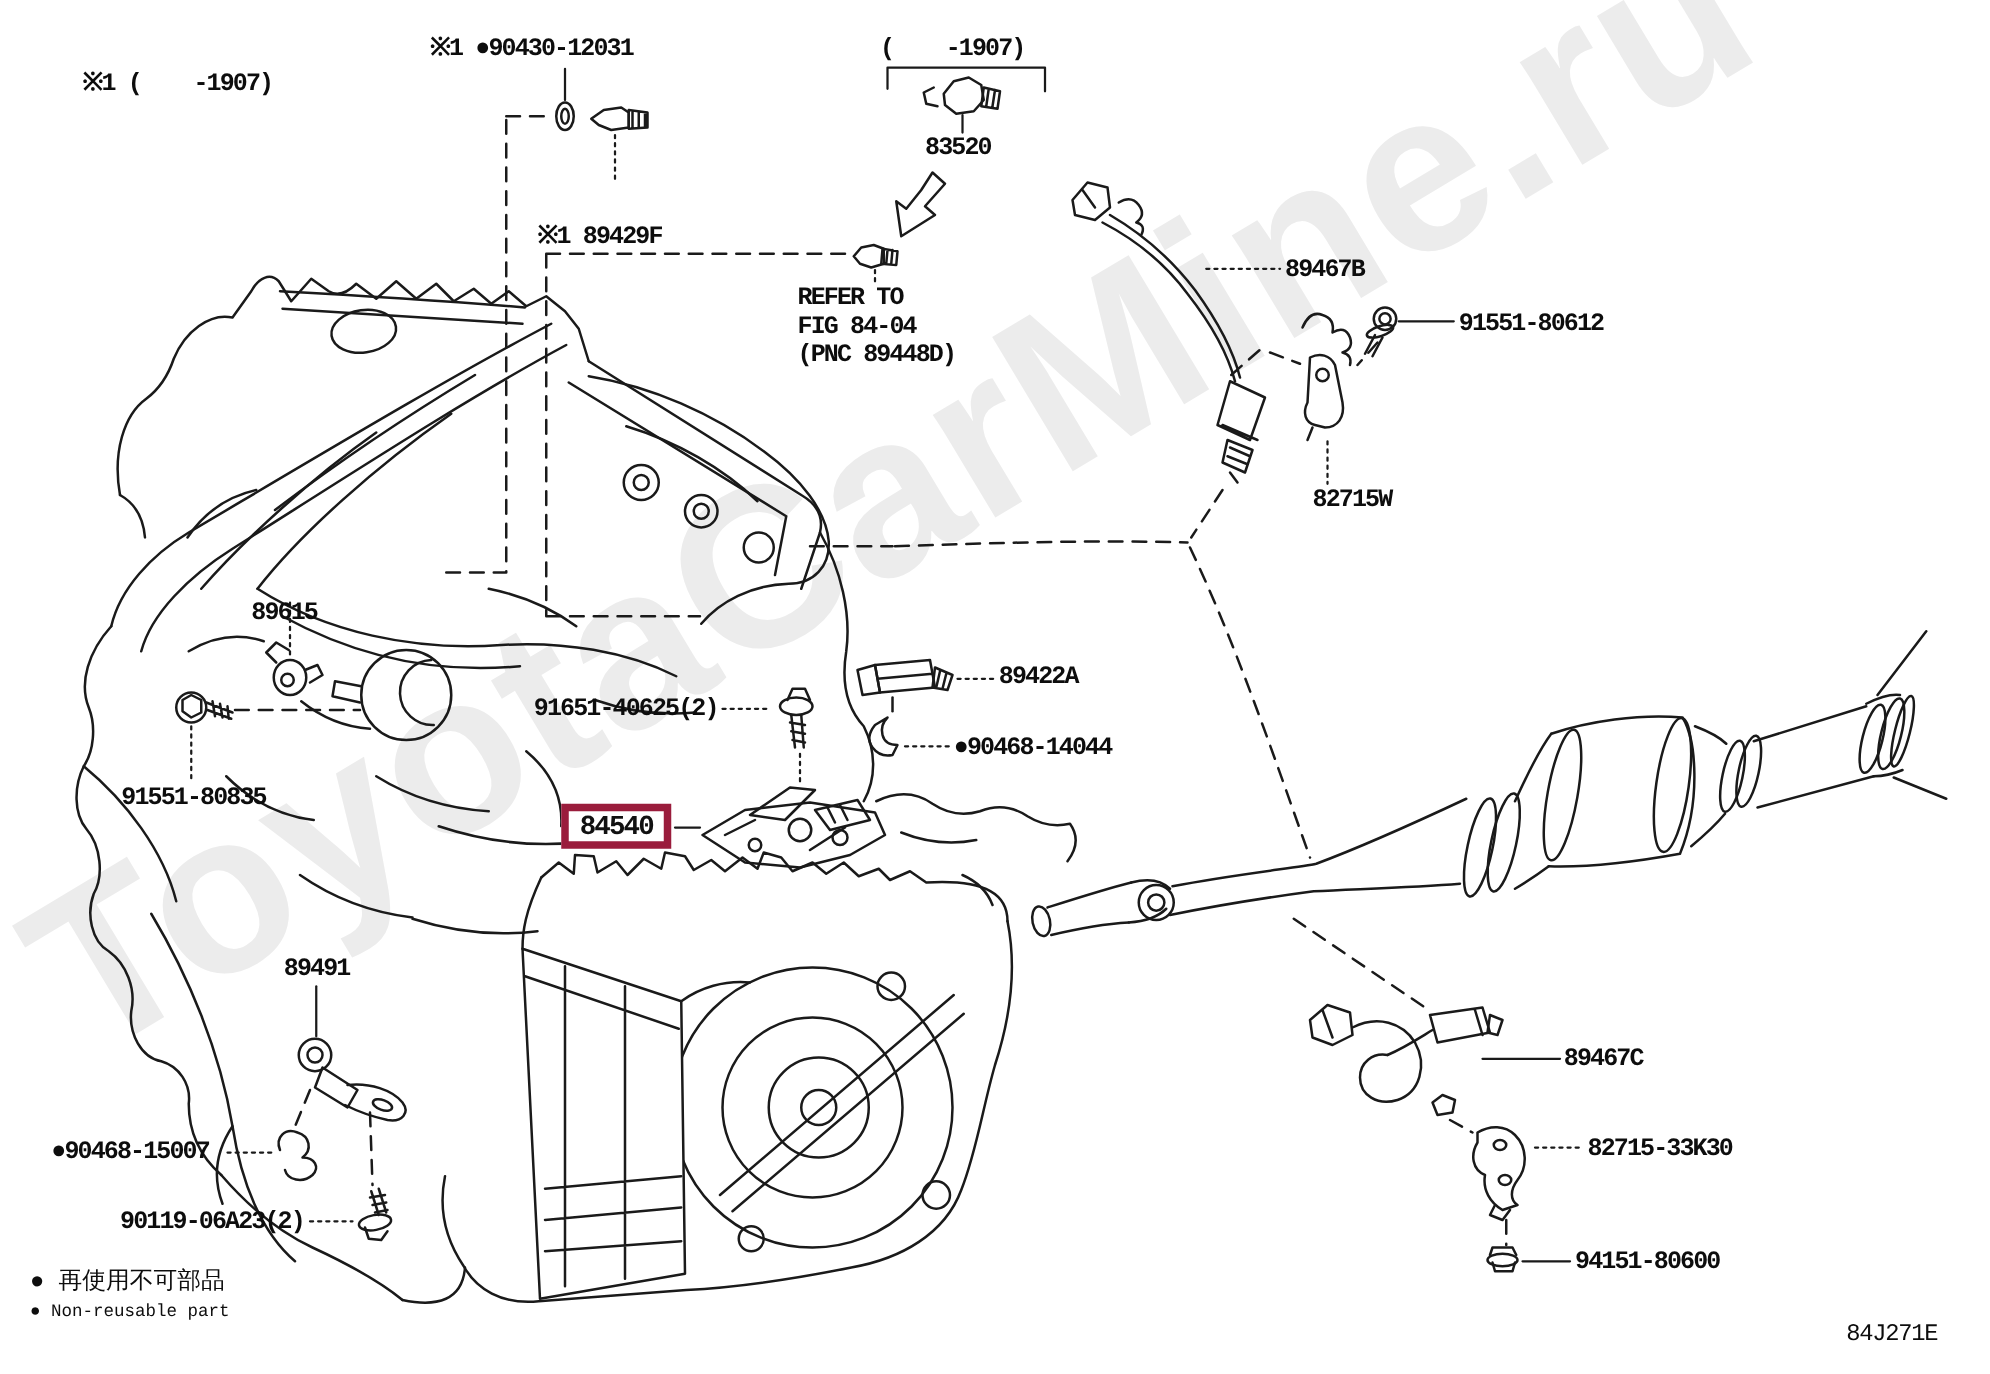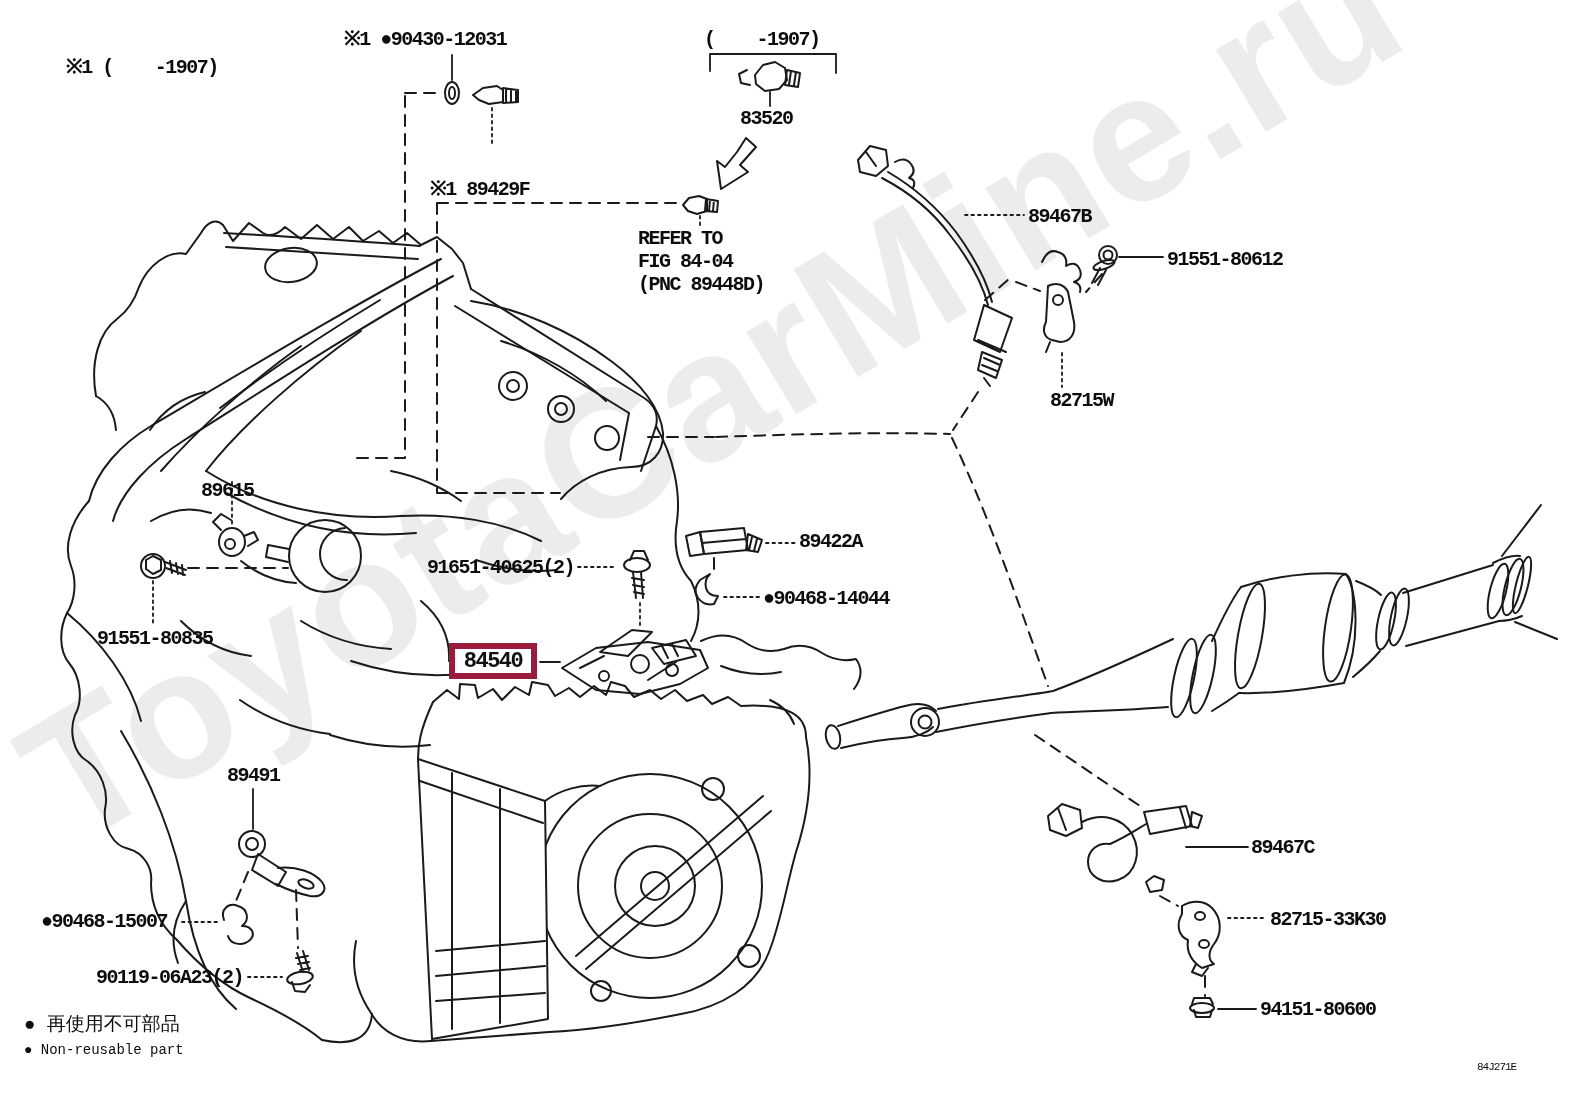--- a/index.html
+++ b/index.html
@@ -6,21 +6,21 @@
   body{width:1592px;height:1099px;position:relative;background:#ffffff;overflow:hidden;
        font-family:"Liberation Sans",sans-serif;}
   .wm{position:absolute;left:40px;top:690px;font-family:"Liberation Sans",sans-serif;
       font-weight:bold;font-size:182px;letter-spacing:2px;color:#ececec;white-space:nowrap;
       transform:rotate(-31deg);transform-origin:left center;user-select:none;}
   svg.art{position:absolute;left:0;top:0;z-index:2;}
   .lbl{position:absolute;z-index:3;font-family:"Liberation Mono","DejaVu Sans Mono",monospace;
        font-weight:bold;font-size:20px;letter-spacing:-1.5px;color:#0d0d0d;white-space:pre;
        line-height:22px;}
   .lbl.multiline{line-height:23px;}
-  .lbl.small{font-weight:normal;font-size:11px;letter-spacing:-1px;}
+  .lbl.small{font-weight:normal;font-size:19px;letter-spacing:-1px;}
   .lbl.sans{font-family:Liberation Mono, monospace;font-weight:normal;
        font-size:20px;letter-spacing:0;}
   .hlbox{position:absolute;z-index:3;border:6px solid #9a1c3c;background:#ffffff;
        width:76px;height:24px;display:flex;align-items:center;justify-content:center;
        font-family:"Liberation Mono","DejaVu Sans Mono",monospace;font-weight:bold;
        font-size:22px;letter-spacing:-1.5px;color:#111;}
 </style>
 </head>
 <body>
 

